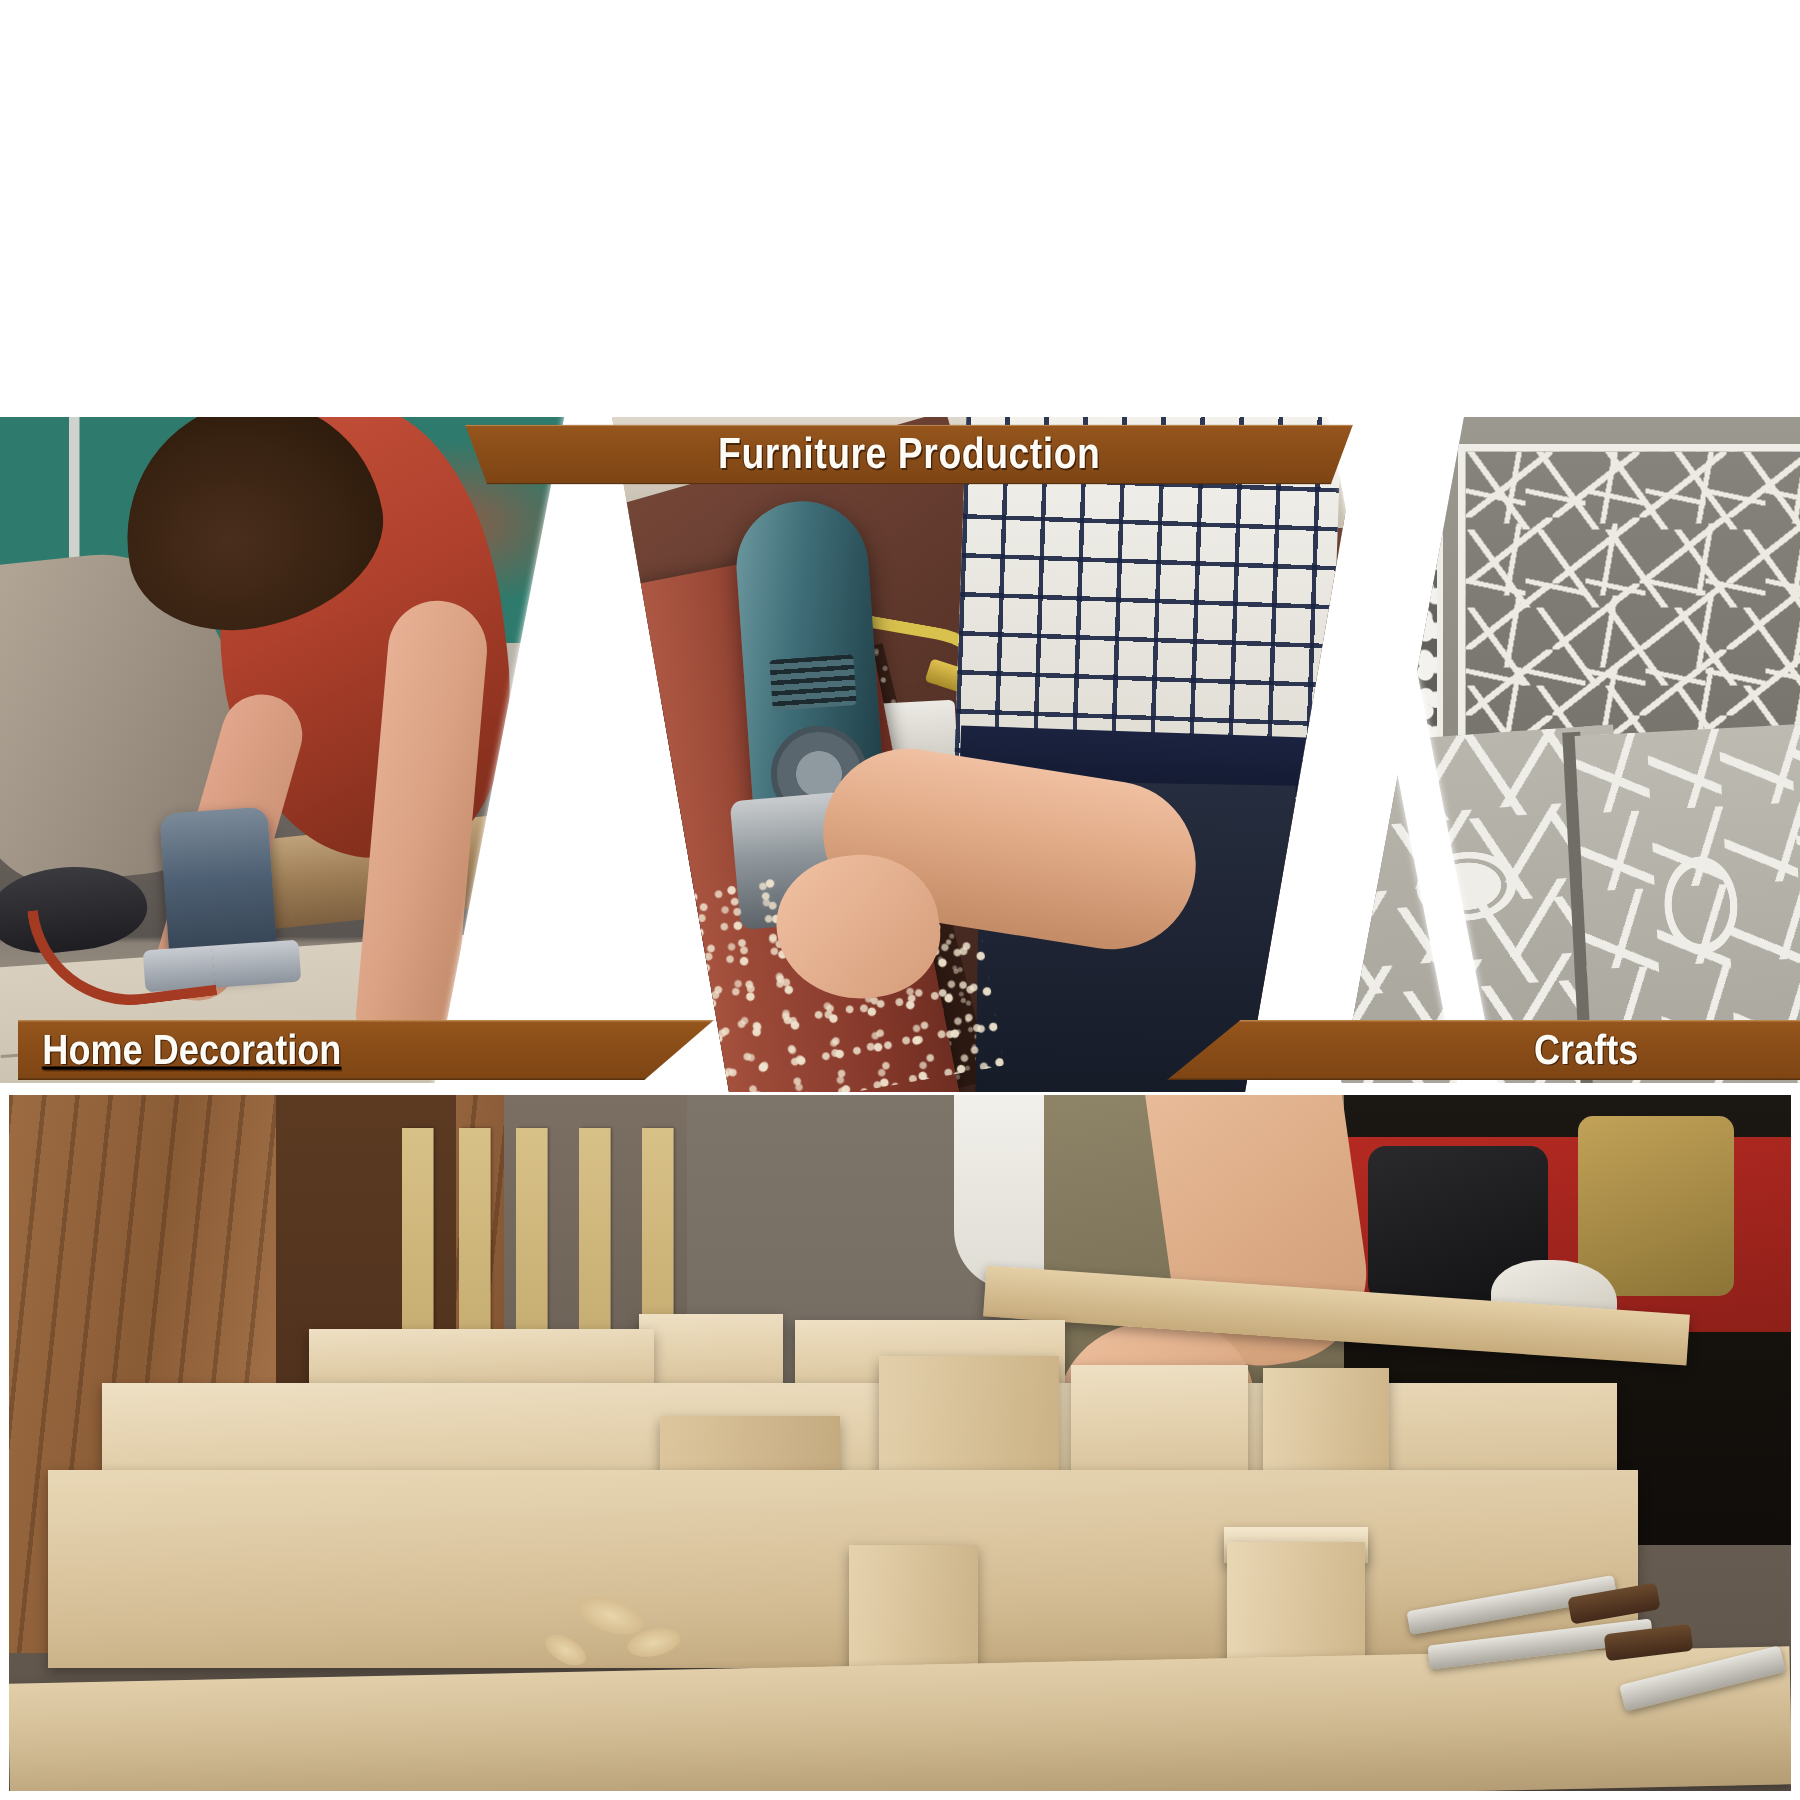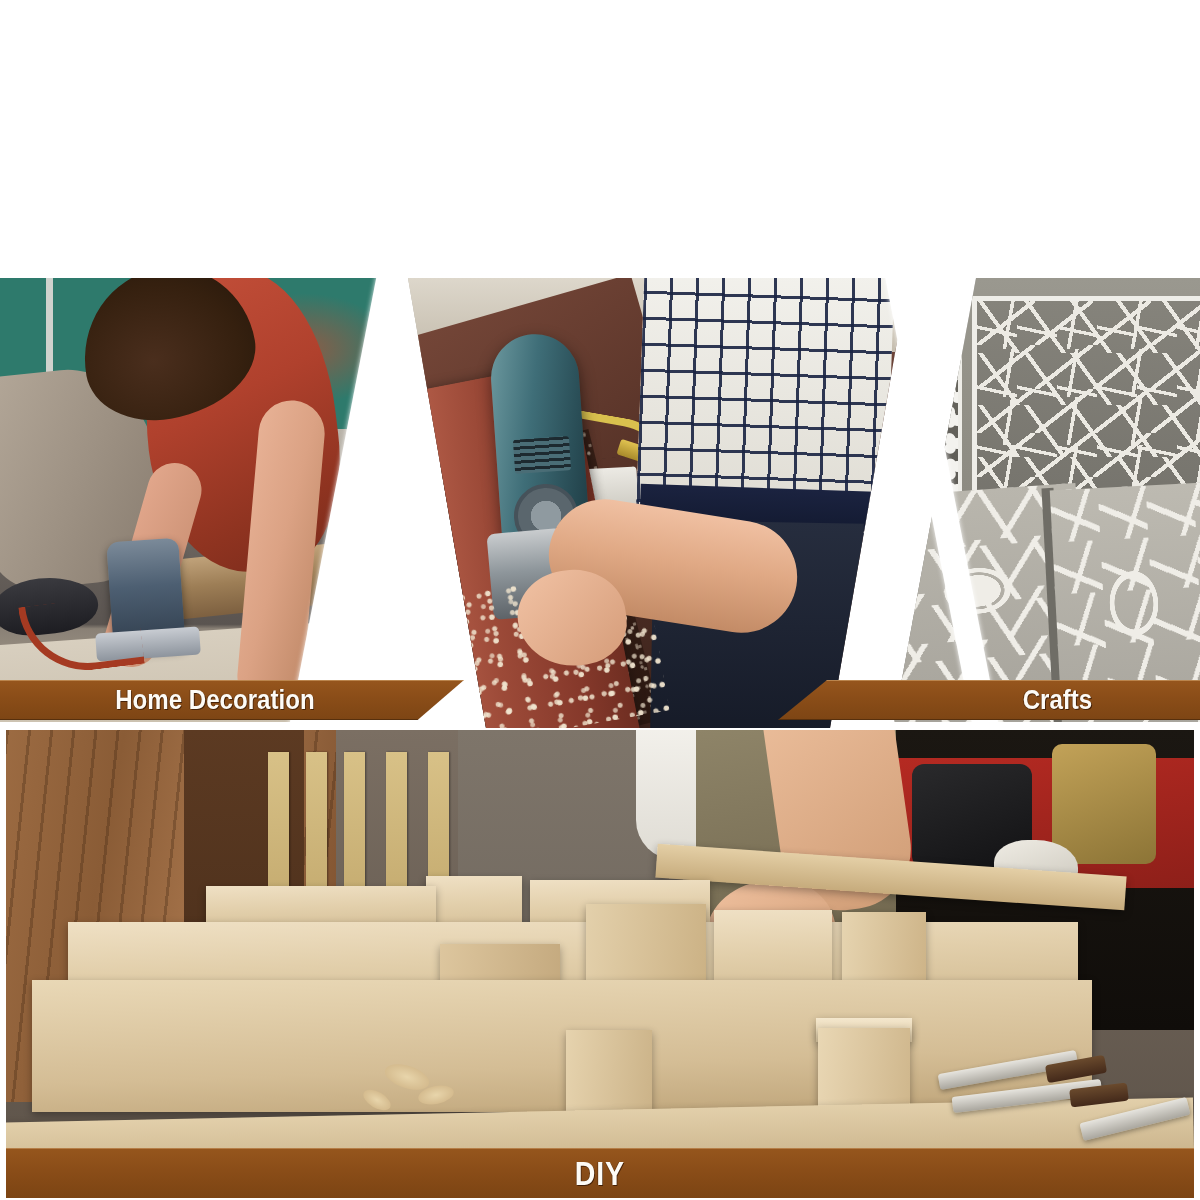--- a/index.html
+++ b/index.html
@@ -298,23 +298,23 @@
     text-shadow:1px 1px 0 rgba(60,28,6,.85), -1px 0 0 rgba(60,28,6,.5);
     transform:scaleX(.86);transform-origin:center;white-space:nowrap;
   }
   .b-furniture{
     left:310px;top:283px;width:592px;height:40px;
     clip-path:polygon(0 0,100% 0,97.5% 100%,2.5% 100%);
     justify-content:center;
   }
   .b-furniture span{font-size:29px;letter-spacing:.4px;}
   .b-home{
-    left:0;top:680px;width:430px;height:40px;
+    left:12px;top:680px;width:430px;height:40px;
     clip-path:polygon(0 0,100% 0,90% 100%,0 100%);
-    justify-content:center;padding-right:34px;
+    justify-content:flex-start;padding-right:34px;text-decoration:underline;
   }
   .b-home span{font-size:28px;}
   .b-crafts{
     left:778px;top:680px;width:422px;height:40px;
     clip-path:polygon(10% 0,100% 0,100% 100%,0 100%);
     justify-content:center;padding-left:68px;
   }
   .b-crafts span{font-size:28px;}
 
   
@@ -482,20 +482,23 @@
         <div class="panelC"></div>
         <div class="gap"></div>
         <div class="panelD"></div>
       </div>
     </div>
 
     <div class="div-left"></div>
     <div class="div-right"></div>
   </div>
 
+  <div class="banner b-furniture">
+    <span>Furniture Production</span>
+  </div>
   <div class="banner b-home">
     <span>Home Decoration</span>
   </div>
   <div class="banner b-crafts">
     <span>Crafts</span>
   </div>
 
   <div class="row-bot">
     <div class="bot-scene">
       <div class="bw-door"></div>
@@ -537,17 +540,14 @@
       <div class="shaving sh2"></div>
       <div class="shaving sh3"></div>
       <div class="chisel ch1"></div>
       <div class="chhandle chh1"></div>
       <div class="chisel ch2"></div>
       <div class="chhandle chh2"></div>
       <div class="chisel ch3"></div>
     </div>
   </div>
 
-  <div class="diy-bar">
-    <span>DIY</span>
-  </div>
 
 </div>
 
 </body></html>

